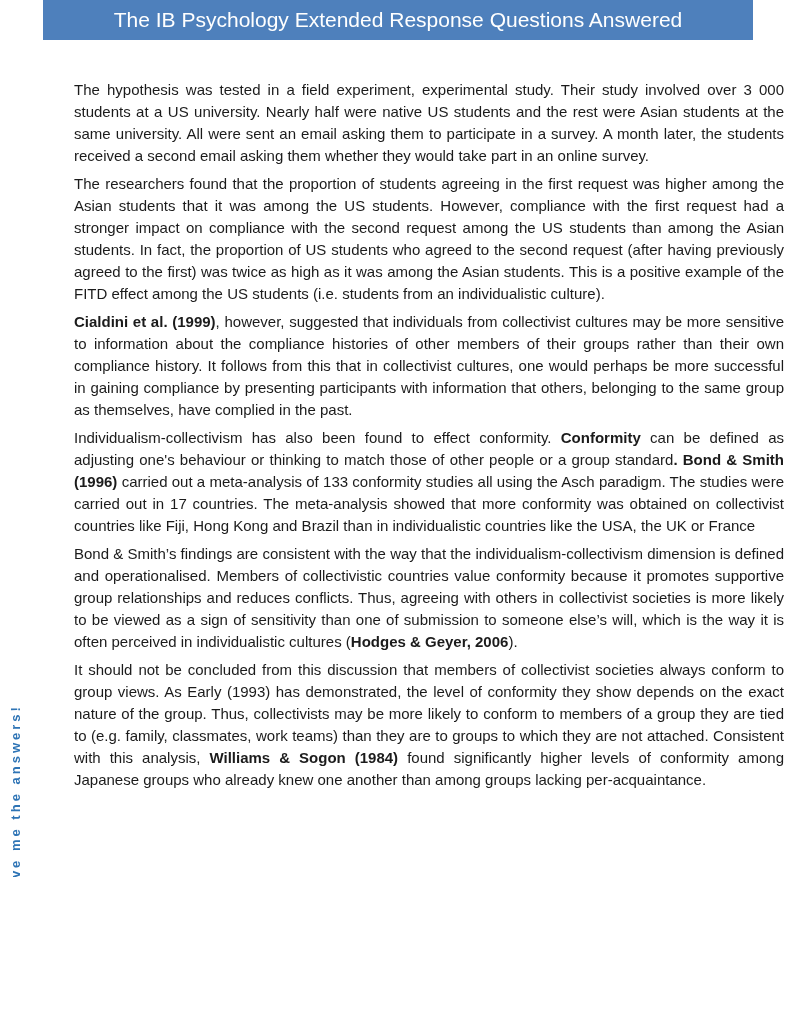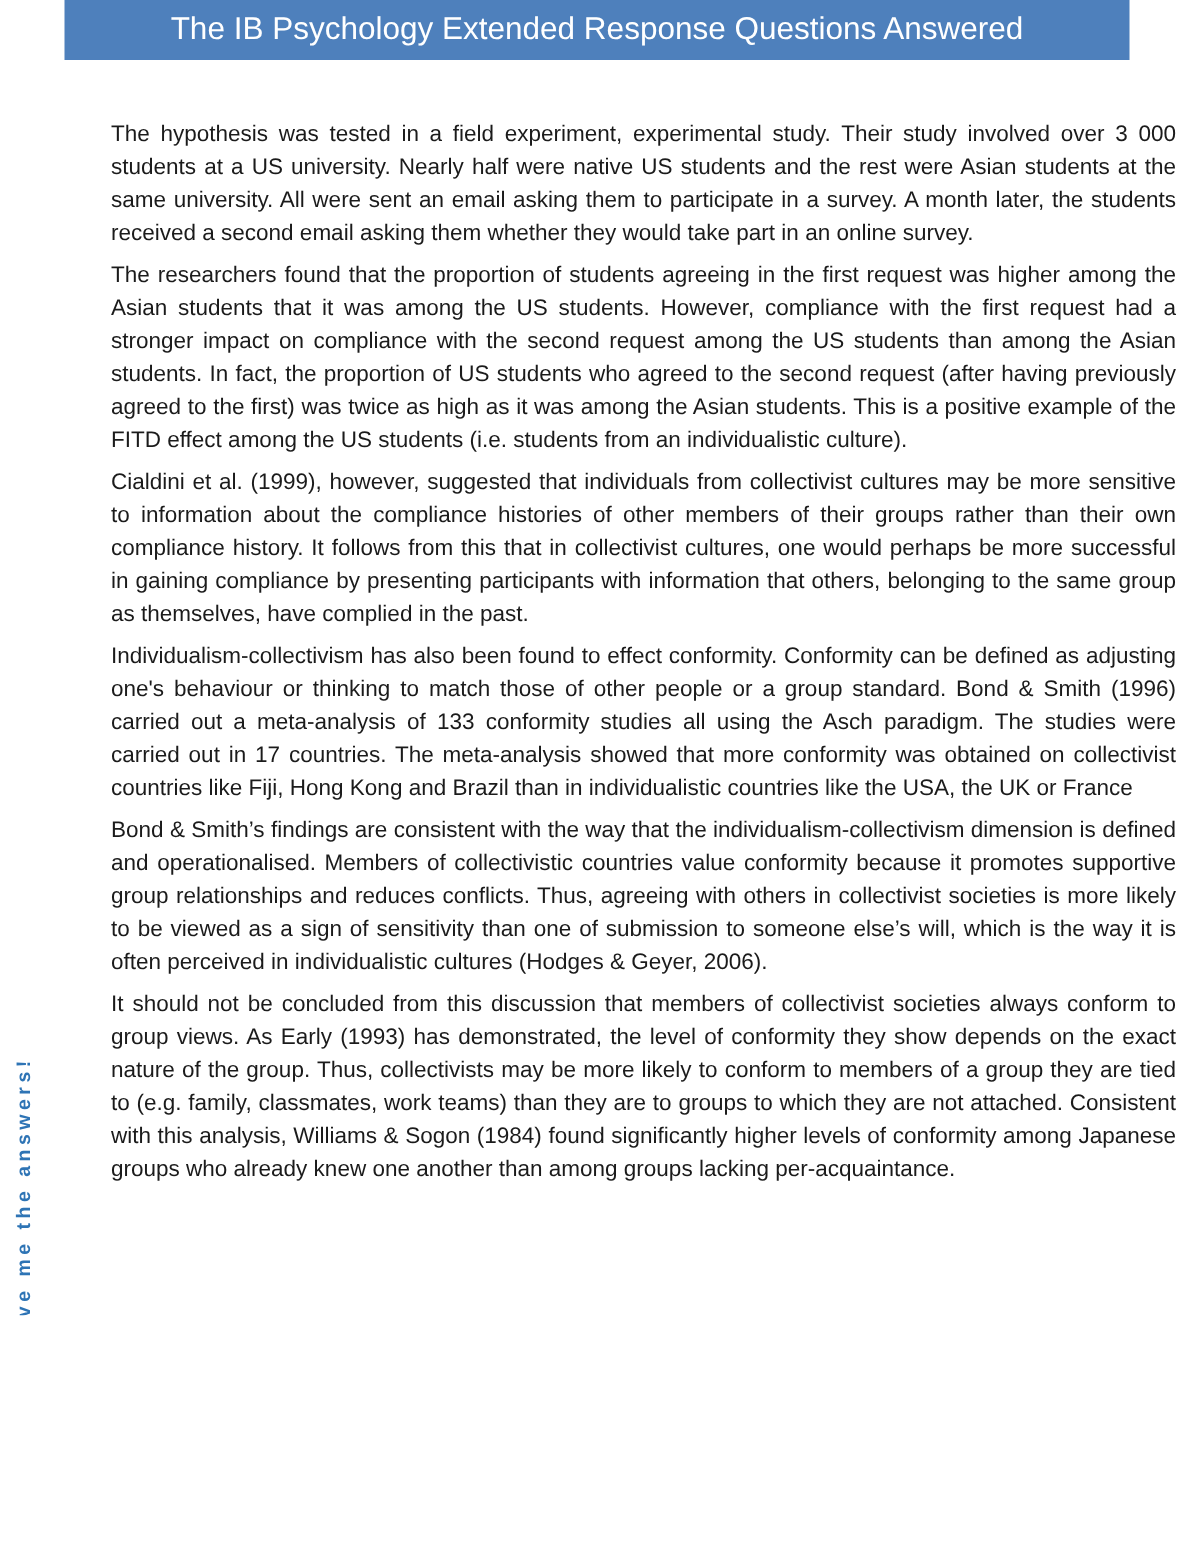--- a/index.html
+++ b/index.html
@@ -19,21 +19,21 @@
     background:var(--header-bg);color:#ffffff;
     display:flex;align-items:center;justify-content:center;
     font-size:21px;font-weight:400;
   }
 
   .doc-body{position:absolute;left:46px;top:79px;width:710px;margin-left:28px;}
   .doc-body p{
     margin:0 0 6px 0;text-align:justify;
     font-size:15px;line-height:22px;color:var(--body-text);
   }
-  .doc-body strong{font-weight:400;}
+  .doc-body strong{font-weight:700;}
 
   .vertical-text{
     position:absolute;left:8px;top:683px;height:258px;
     writing-mode:vertical-rl;transform:rotate(180deg);
     color:var(--link-blue);font-weight:700;font-size:13px;letter-spacing:3px;
     white-space:nowrap;
   }
 
   .footer-divider{position:absolute;left:46px;top:960px;width:697px;height:2px;background:var(--navy);}
 

